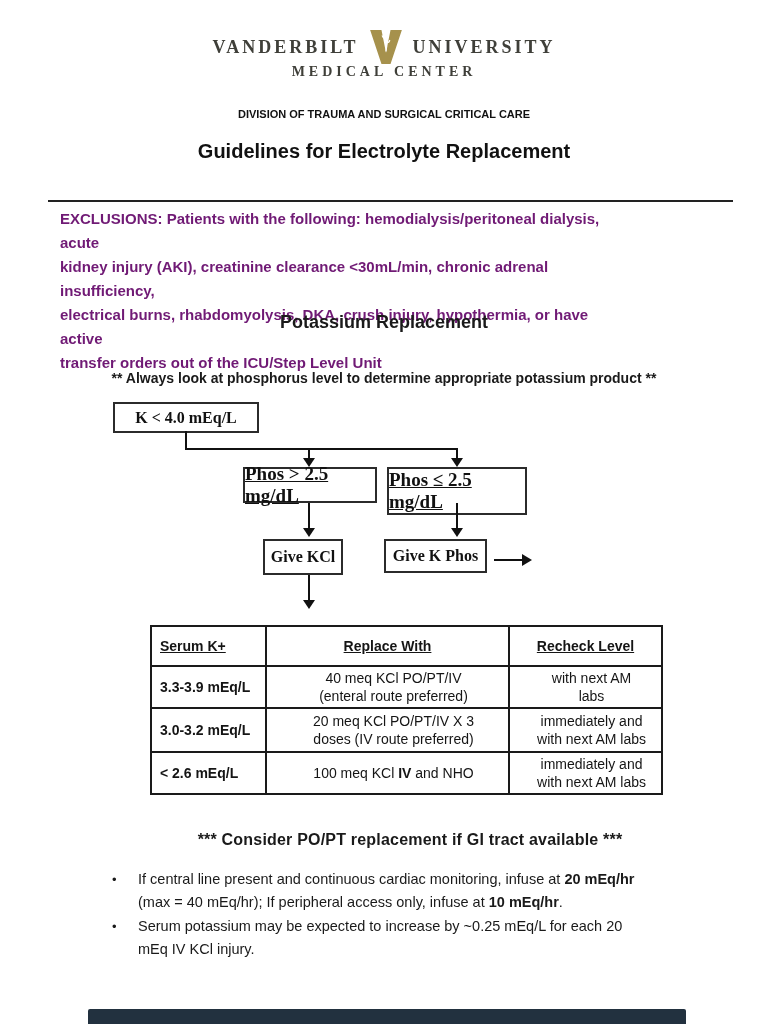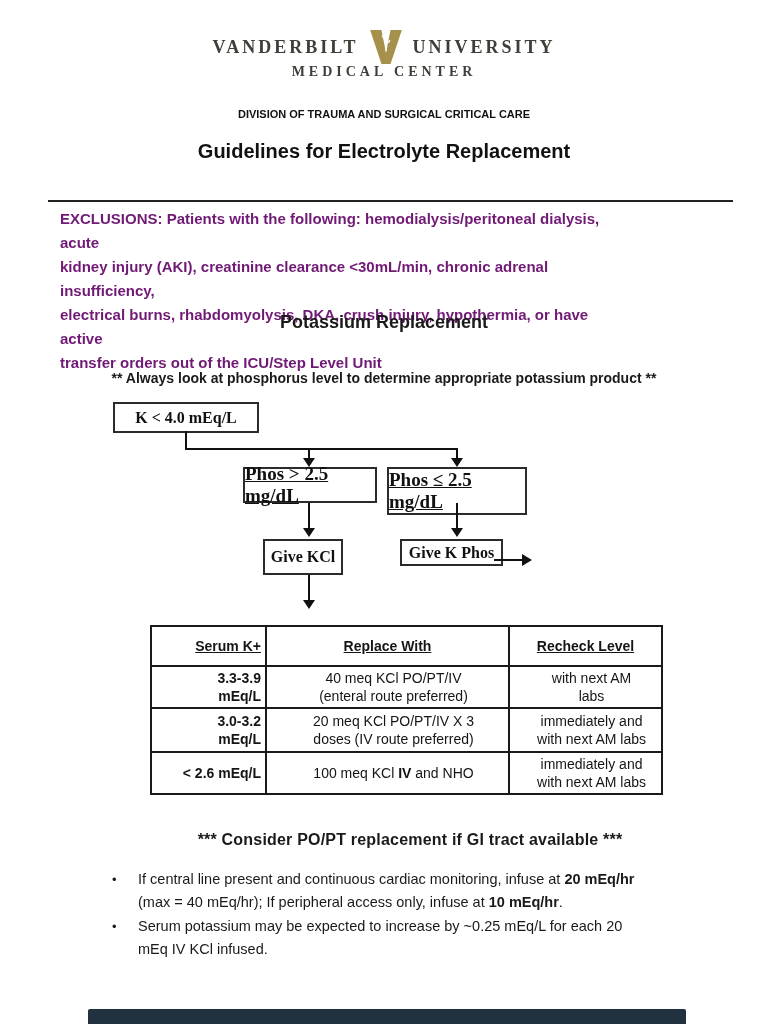--- a/index.html
+++ b/index.html
@@ -58,21 +58,21 @@
   .arr-right { position:absolute; width:0; height:0;
     border-top:6px solid transparent; border-bottom:6px solid transparent; border-left:10px solid #111; }
   
   table.ktable {
     position:absolute; left:150px; top:625px; width:511px;
     border-collapse:collapse; table-layout:fixed;
     font-size:14px; line-height:18px; color:#151515;
   }
   .ktable td, .ktable th { border:2px solid #1a1a1a; padding:2px 4px; background:#fff; }
   .ktable th { font-weight:700; text-decoration:underline; height:34px; text-align:center; }
-  .ktable th.left, .ktable td.left { text-align:right; padding-left:20px; }
+  .ktable th.left, .ktable td.left { text-align:left; padding-left:8px; }
   .ktable td { text-align:center;padding-left:16px; }
   .ktable td.kcol { font-weight:700; }
   .b { font-weight:700; }
   .consider {
     position:absolute; top:831px; left:110px; width:600px; text-align:center;
     font-size:16px; font-weight:700; letter-spacing:0.2px;
   }
   
   .bullets { position:absolute; top:868px; left:112px; width:540px; font-size:14.5px; line-height:23px; }
   .bullet { display:flex; margin-bottom:1px; }
@@ -126,21 +126,21 @@
 
   <div class="fbox small" style="left:243px; top:467px; width:134px; height:36px;">Phos &gt; 2.5 mg/dL</div>
   <div class="fbox small" style="left:387px; top:467px; width:140px; height:48px;">Phos ≤ 2.5 mg/dL</div>
 
   <div class="vline" style="left:308px; top:503px; width:2px; height:26px;"></div>
   <div class="arr-down" style="left:303px; top:528px;"></div>
   <div class="vline" style="left:456px; top:503px; width:2px; height:26px;"></div>
   <div class="arr-down" style="left:451px; top:528px;"></div>
 
   <div class="fbox" style="left:263px; top:539px; width:80px; height:36px;">Give KCl</div>
-  <div class="fbox" style="left:400px; top:539px; width:103px; height:27px;">Give K Phos</div>
+  <div class="fbox" style="left:384px; top:539px; width:103px; height:34px;">Give K Phos</div>
 
   <div class="hline" style="left:494px; top:559px; width:29px; height:2px;"></div>
   <div class="arr-right" style="left:522px; top:554px;"></div>
 
 
   <div class="vline" style="left:308px; top:575px; width:2px; height:27px;"></div>
   <div class="arr-down" style="left:303px; top:600px;"></div>
 
   <table class="ktable">
     <colgroup>
@@ -194,20 +194,20 @@
       <span class="dot">•</span>
       <span>
         <span>If central line present and continuous cardiac monitoring, infuse at </span><span class="b">20 mEq/hr</span><br>
         <span>(max = 40 mEq/hr); If peripheral access only, infuse at </span><span class="b">10 mEq/hr</span><span>.</span>
       </span>
     </div>
     <div class="bullet">
       <span class="dot">•</span>
       <span>
         <span>Serum potassium may be expected to increase by ~0.25 mEq/L for each 20</span><br>
-        <span>mEq IV KCl infused.</span>
+        <span>mEq IV KCl injury.</span>
       </span>
     </div>
   </div>
 
   <div class="footer-bar"></div>
 
 </div>
 
 </body></html>

